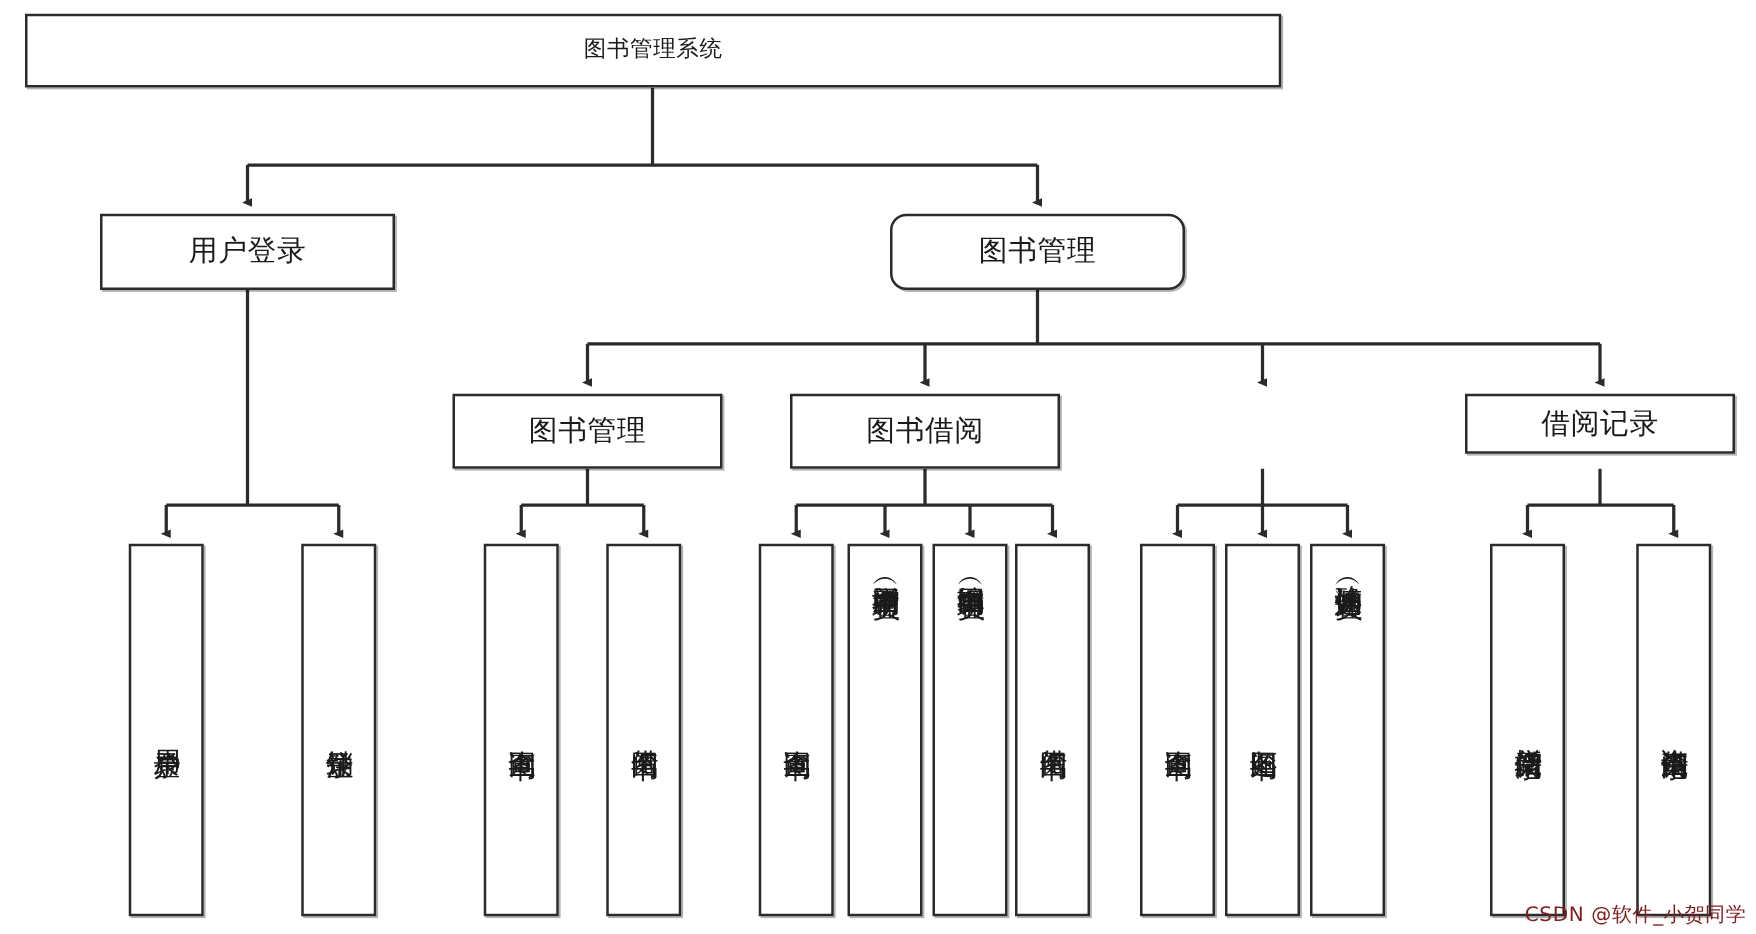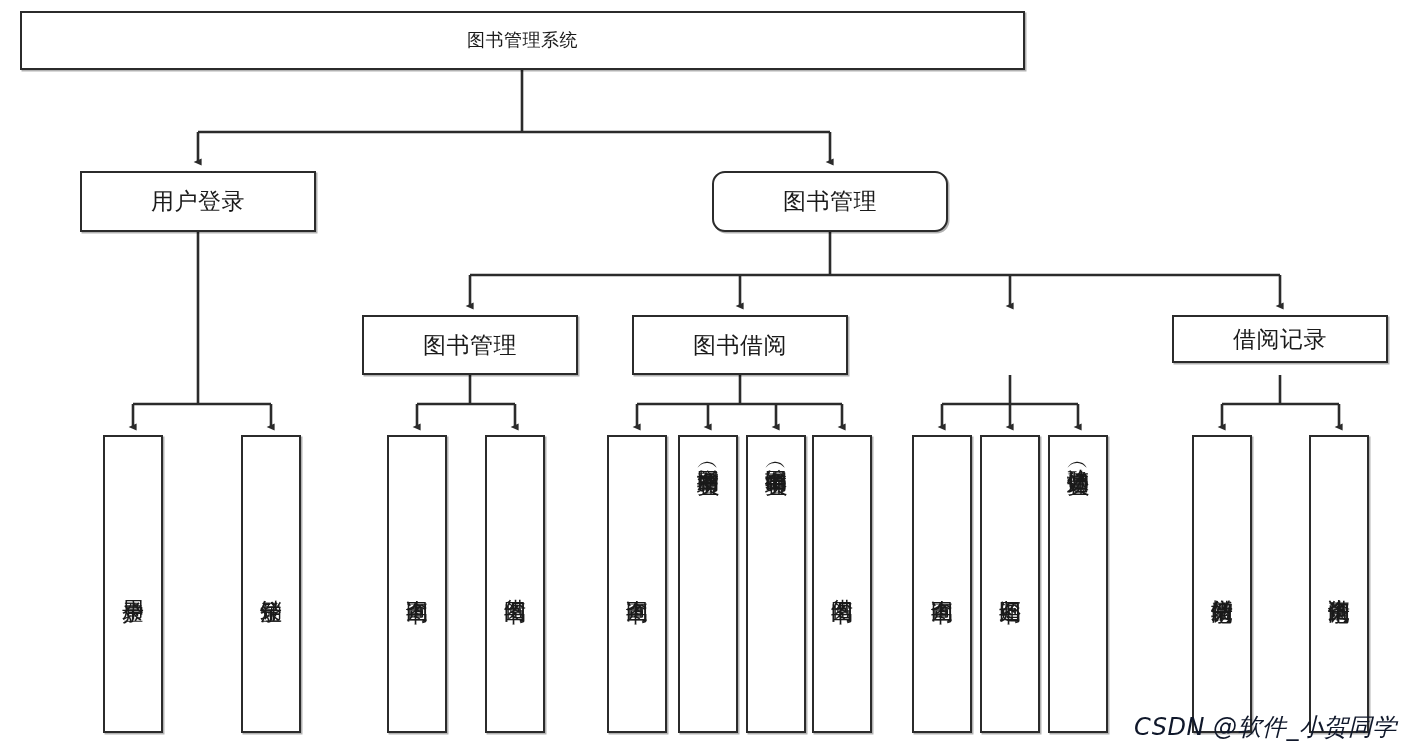--- a/index.html
+++ b/index.html
@@ -65,27 +65,26 @@
     white-space: nowrap;
   }
   .node.vert.mid {
     align-items: center;
     padding-top: 0;
   }
   #watermark {
     position: absolute;
     right: 8px;
     bottom: 4px;
-    font-size: 24px;
-    color: #0f172a;
+    font-size: 16px;
+    color: #7f1d1d;
     letter-spacing: 0.5px;
     z-index: 3;
     white-space: nowrap;
     font-family: "DejaVu Sans", "Liberation Sans", sans-serif;
-    font-style: italic;
   }
 </style>
 </head>
 <body>
 
 <div id="canvas">
 
   <svg id="edges" viewBox="0 0 1405 747" width="1405" height="747">
     <defs>
       <marker id="arrow" markerWidth="9" markerHeight="9" refX="4" refY="4.2" orient="auto" markerUnits="userSpaceOnUse">

